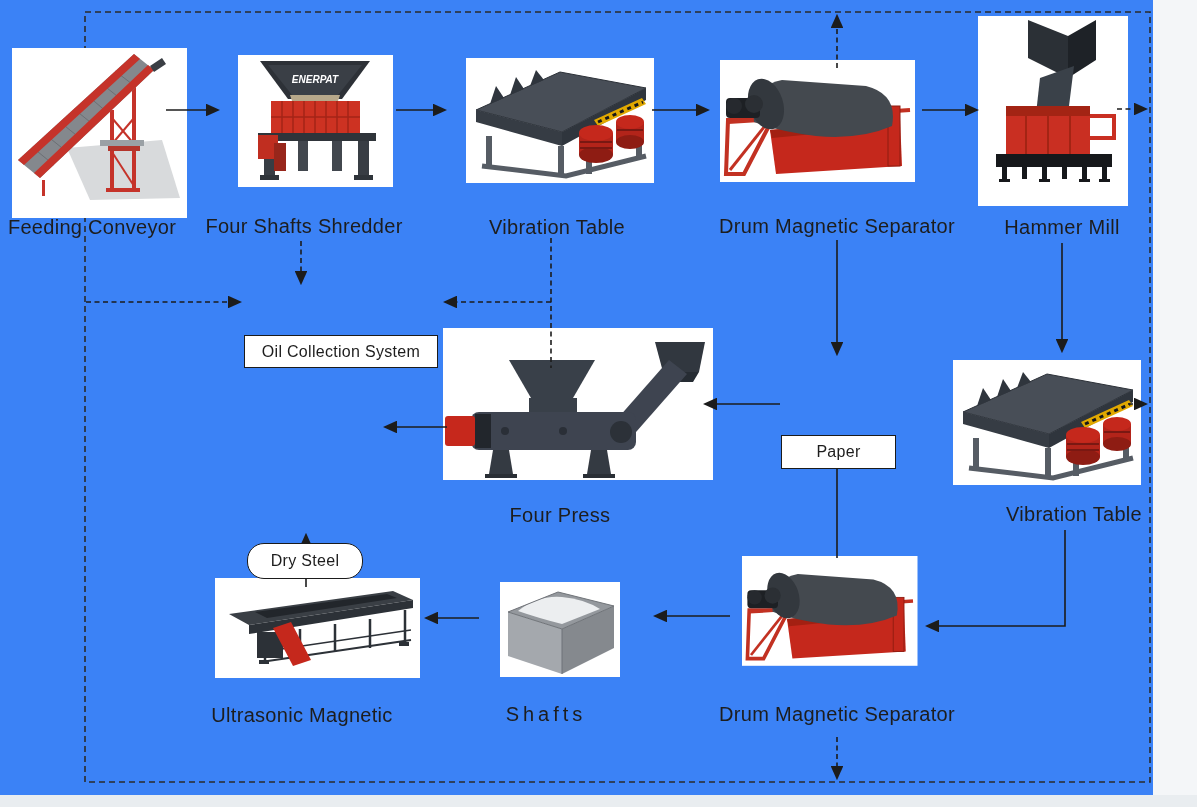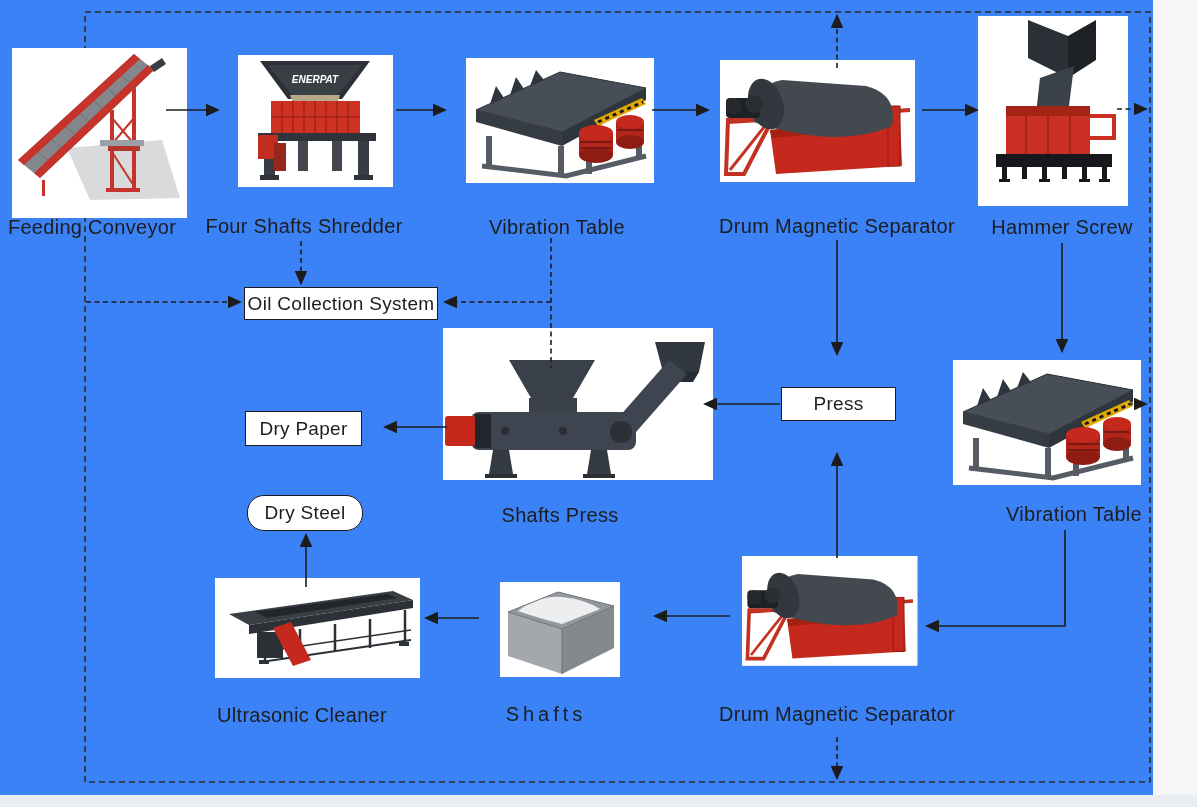--- a/index.html
+++ b/index.html
@@ -3,22 +3,22 @@
 <meta charset="utf-8">
 <style>
   html,body{margin:0;padding:0;background:#ffffff;}
   #canvas{position:relative;width:1197px;height:807px;background:#3b82f6;overflow:hidden;
           font-family:"Liberation Sans",sans-serif;}
   #diagram-svg{position:absolute;left:0;top:0;}
   .label{position:absolute;transform:translateX(-50%);font-size:20px;line-height:1.15;
          color:#1d1d1d;white-space:nowrap;letter-spacing:.3px;}
   .label-spread{letter-spacing:4px;}
   .flowbox{position:absolute;box-sizing:border-box;border:1.6px solid #1b1b1b;background:#fff;
-           display:flex;align-items:center;justify-content:center;font-size:19px;color:#1d1d1d;
-           white-space:nowrap;letter-spacing:.3px;}
+           display:flex;align-items:center;justify-content:center;font-size:16px;color:#1d1d1d;
+           white-space:nowrap;letter-spacing:.3px;margin-top:48px;}
   .band{position:absolute;}
 </style>
 </head>
 <body>
 
 <div id="canvas">
 
   <svg id="diagram-svg" width="1197" height="807" viewBox="0 0 1197 807">
     <defs>
       <marker id="ah" markerWidth="9" markerHeight="8" refX="7" refY="4" orient="auto">
@@ -230,28 +230,27 @@
       <path d="M551,302 H446" marker-end="url(#ah)"></path>
       <path d="M551,238 V368"></path>
       <path d="M837,68 V17" marker-end="url(#ah)"></path>
       <path d="M1117,109 H1145" marker-end="url(#ah)"></path>
       <path d="M1128,404 H1145" marker-end="url(#ah)"></path>
       <path d="M837,737 V777" marker-end="url(#ah)"></path>
     </g>
   </svg>
 
   <div class="flowbox" style="left:244px;top:287px;width:194px;height:33px;">Oil Collection System</div>
-  <div class="flowbox" style="left:245px;top:411px;width:117px;height:35px;">Dry Paper</div>
   <div class="flowbox" style="left:247px;top:495px;width:116px;height:36px;border-radius:17px;">Dry Steel</div>
-  <div class="flowbox" style="left:781px;top:387px;width:115px;height:34px;">Press</div>
+  <div class="flowbox" style="left:781px;top:387px;width:115px;height:34px;">Paper</div>
 
   <div class="label" style="left:92px;top:216px;">Feeding Conveyor</div>
   <div class="label" style="left:304px;top:215px;">Four Shafts Shredder</div>
   <div class="label" style="left:557px;top:216px;">Vibration Table</div>
   <div class="label" style="left:837px;top:215px;">Drum Magnetic Separator</div>
-  <div class="label" style="left:1062px;top:216px;">Hammer Screw</div>
-  <div class="label" style="left:560px;top:504px;">Shafts Press</div>
+  <div class="label" style="left:1062px;top:216px;">Hammer Mill</div>
+  <div class="label" style="left:560px;top:504px;">Four Press</div>
   <div class="label" style="left:1074px;top:503px;">Vibration Table</div>
-  <div class="label" style="left:302px;top:704px;">Ultrasonic Cleaner</div>
+  <div class="label" style="left:302px;top:704px;">Ultrasonic Magnetic</div>
   <div class="label label-spread" style="left:546px;top:703px;">Shafts</div>
   <div class="label" style="left:837px;top:703px;">Drum Magnetic Separator</div>
 
 </div>
 
 </body></html>

